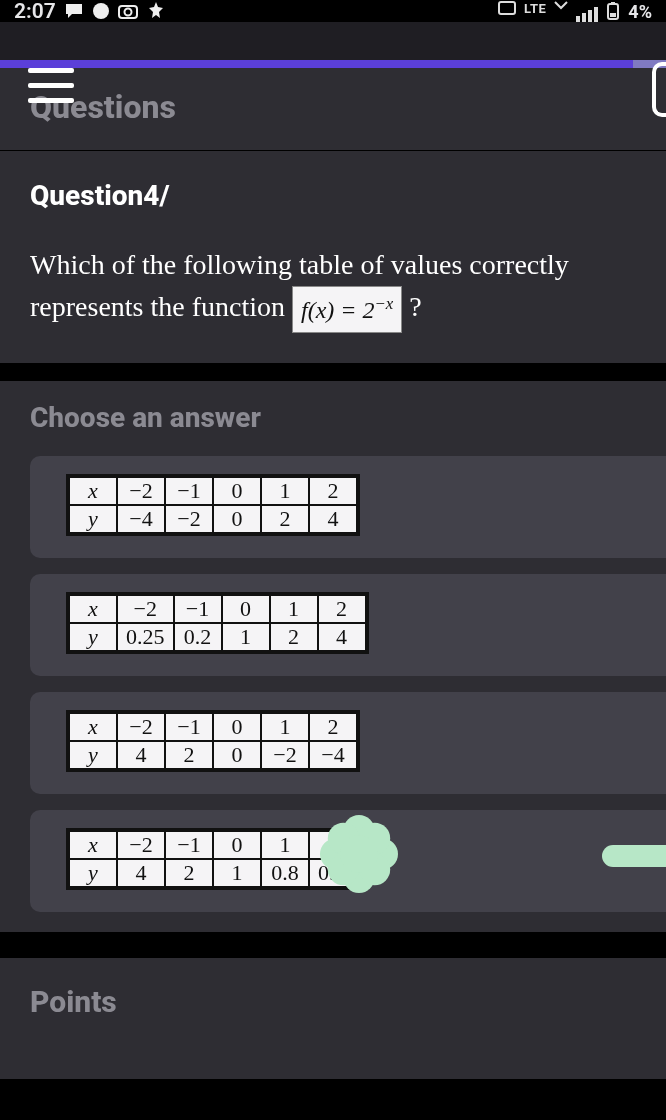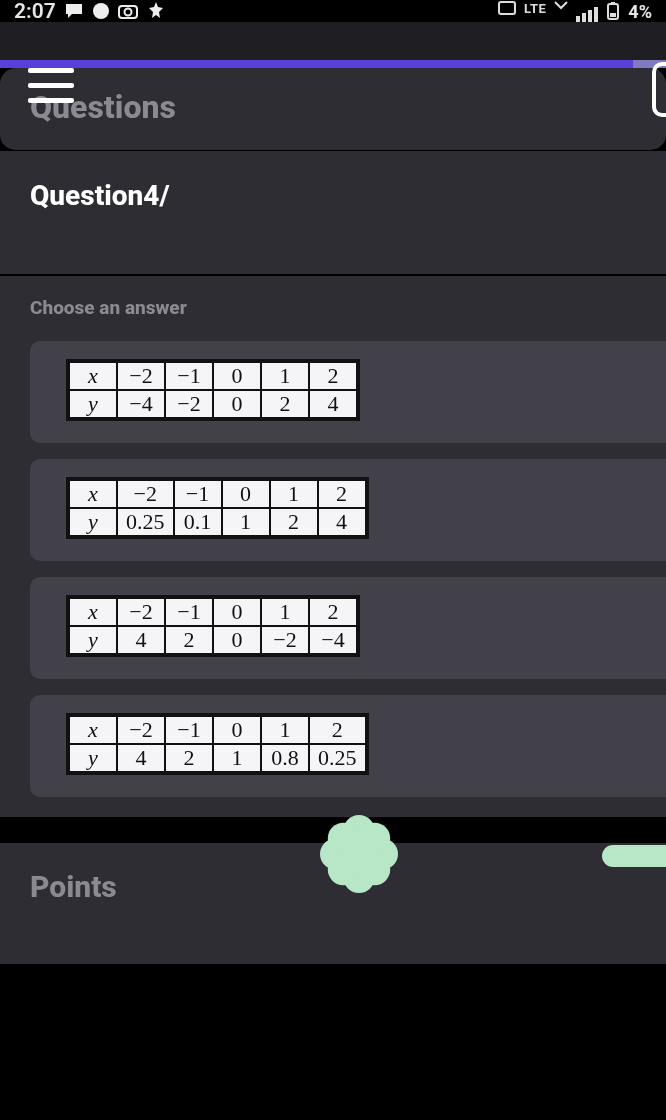--- a/index.html
+++ b/index.html
@@ -76,21 +76,20 @@
   .thin-accent .prog-done { flex: 0 0 95%; background: var(--accent); }
   .thin-accent .prog-rest { flex: 1; background: #807ac2; }
 
   
   .section-label {
     padding: 20px 30px 24px 30px;
     background: var(--panel);
     color: var(--text-dim);
     font-size: 32px;
     font-weight: 800;
-    border-radius: 16px;
   }
   .section-label.questions { border-bottom: 1px solid var(--bg); }
 
   
   .qbody {
     background: var(--panel);
     padding: 28px 30px 30px 30px;
   }
   .qhead {
     display:flex; justify-content:flex-start;
@@ -117,25 +116,26 @@
   }
   .prompt .fn-img sup { font-style: italic; font-size:0.7em; }
 
   
   .answers {
     background: var(--panel);
     padding-bottom: 20px;
   }
   .ans-title {
     color: var(--text-dim);
-    font-size: 19px;
+    font-size: 28px;
     font-weight: 800;
     padding: 20px 30px 22px 30px;
     background: var(--panel);
     border-top: 2px solid var(--bg);
+    margin-top: 16px;
   }
   .option {
     margin: 0 0 16px 30px;
     background: var(--card);
     border-radius: 10px 0 0 10px;
     padding: 18px 0 18px 36px;
   }
   .option:last-of-type { margin-bottom: 0; }
 
   
@@ -252,20 +252,27 @@
     <div class="prog-rest"></div>
 </div>
 
 <div class="section-label questions">Questions</div>
 
 <div class="qbody">
   <div class="qhead">
     <span>Question</span>
     <span class="counter">4/</span>
   </div>
+  <div class="prompt">
+    <span>Which of the following table of values correctly represents the function</span>
+    <span class="fn-img">
+      <span>f(x) = 2</span><sup>−x</sup>
+    </span>
+    <span>?</span>
+  </div>
 </div>
 
 <div class="answers">
   <div class="ans-title">Choose an answer</div>
 
   <div class="option">
     <table class="tv">
       <tbody>
           <tr>
         <td class="hdr">x</td>
@@ -293,21 +300,21 @@
         <td class="hdr">x</td>
         <td>−2</td>
         <td>−1</td>
         <td>0</td>
         <td>1</td>
         <td>2</td>
       </tr>
       <tr>
         <td class="hdr">y</td>
         <td>0.25</td>
-        <td>0.1</td>
+        <td>0.2</td>
         <td>1</td>
         <td>2</td>
         <td>4</td>
       </tr>
     </tbody></table>
   </div>
 
   <div class="option">
     <table class="tv">
       <tbody>

